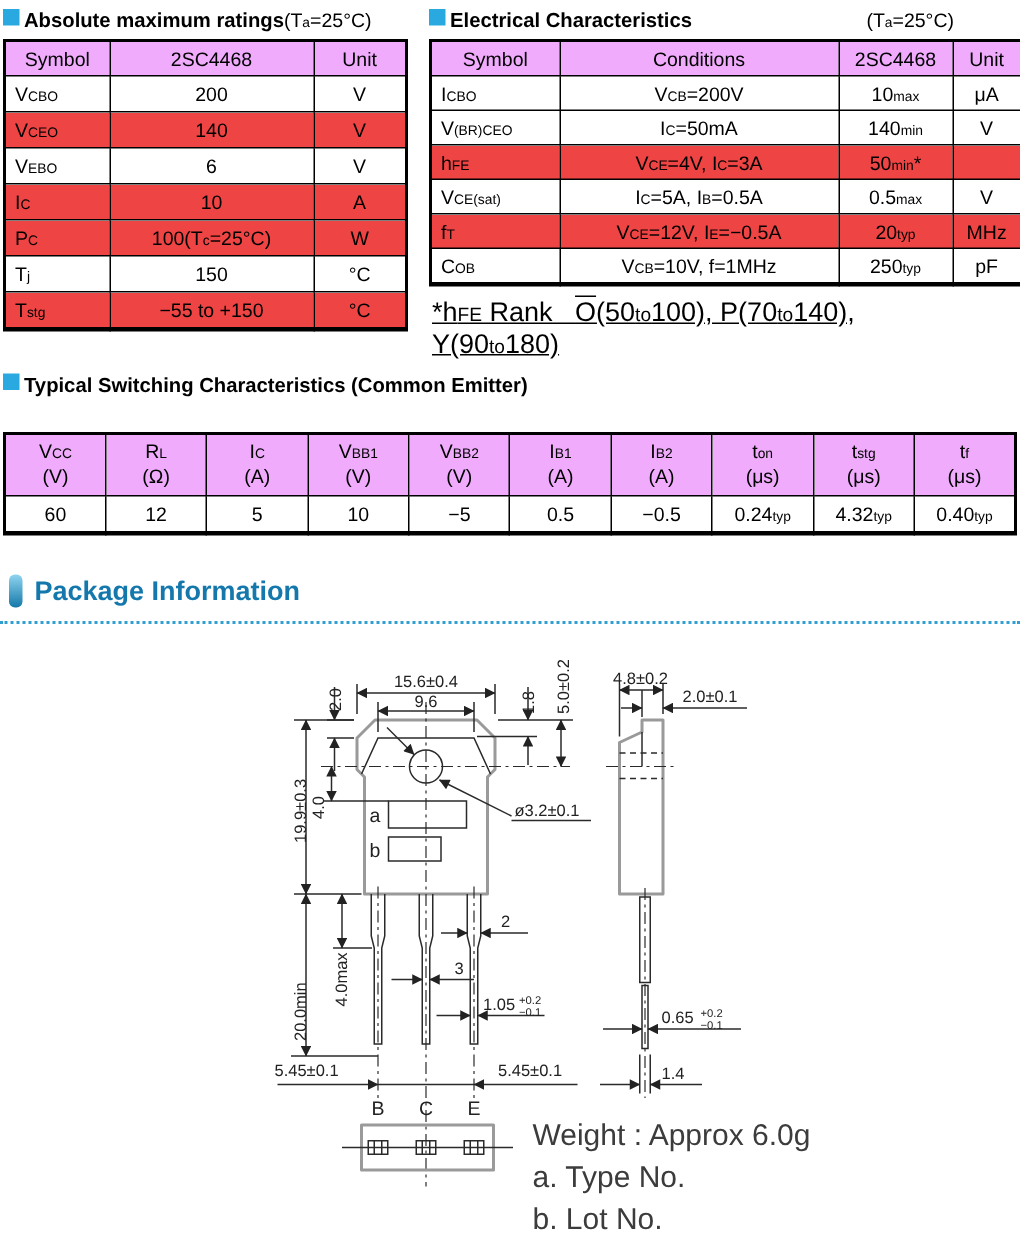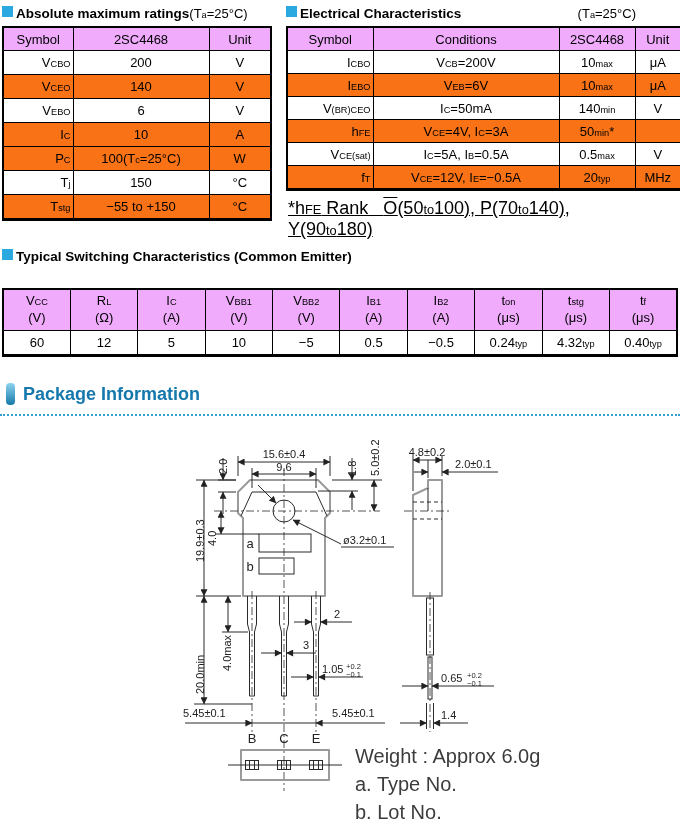--- a/index.html
+++ b/index.html
@@ -9,22 +9,22 @@
   .top-row{display:flex;gap:16px;padding:6px 2px 0 2px;}
   .col-left{width:268px;flex:none;}
   .col-right{width:350px;flex:none;}
   .sec-title{display:flex;align-items:flex-start;font-weight:bold;font-size:13.5px;height:20px;}
   .sec-title .marker{width:11px;height:11px;background:#29a9e0;margin-right:3px;flex:none;}
   .sec-title .ta{font-weight:normal;margin-left:0;font-size:13px;}
   .sec-title .grow{flex:1;}
   table{border-collapse:collapse;border:2px solid #000;border-bottom:3px solid #000;table-layout:fixed;}
   th,td{border:1px solid #000;font-size:13px;height:22px;text-align:center;padding:0 2px;overflow:hidden;white-space:nowrap;}
   th{background:#f0abfc;font-weight:normal;}
-  .rb{background:#f97316;}
-  td.sym{text-align:right;padding-left:6px;}
+  .rb{background:#ef4444;}
+  td.sym{text-align:left;padding-left:6px;}
   .abs-table{width:268px;}
   .abs-table td{height:23px;}
   .elec-table{width:394px;}
   .footnote{font-size:18px;margin-top:7px;padding-left:2px;text-decoration:underline;}
   .sw-sec{margin-top:9px;padding:0 2px;}
   .sw-table{width:676px;margin-top:19px;}
   .sw-table th{height:40px;line-height:1.3;}
   .sw-table td{height:23px;}
   .pkg-head{margin-top:26px;display:flex;align-items:center;gap:8px;padding:0 0 9px 6px;border-bottom:2px dotted #2f9fd0;}
   .pkg-head .bar{width:9px;height:22px;border-radius:4px;background:linear-gradient(180deg,#8fd4f0,#1578a8);flex:none;}
@@ -122,26 +122,20 @@
         <th>Conditions</th>
         <th>2SC4468</th>
         <th>Unit</th>
       </tr>
       <tr>
             <td class="sym"><span>I</span><span class="sm">CBO</span></td>
             <td><span>V</span><span class="sm">CB</span><span>=200V</span></td>
             <td><span>10</span><span class="sm">max</span></td>
             <td>μA</td>
           </tr>
-      <tr class="rb">
-            <td class="sym"><span>I</span><span class="sm">EBO</span></td>
-            <td><span>V</span><span class="sm">EB</span><span>=6V</span></td>
-            <td><span>10</span><span class="sm">max</span></td>
-            <td>μA</td>
-          </tr>
       <tr>
             <td class="sym"><span>V</span><span class="sm">(BR)CEO</span></td>
             <td><span>I</span><span class="sm">C</span><span>=50mA</span></td>
             <td><span>140</span><span class="sm">min</span></td>
             <td>V</td>
           </tr>
       <tr class="rb">
             <td class="sym"><span>h</span><span class="sm">FE</span></td>
             <td><span>V</span><span class="sm">CE</span><span>=4V, I</span><span class="sm">C</span><span>=3A</span></td>
             <td><span>50</span><span class="sm">min</span><span>*</span></td>
@@ -151,20 +145,26 @@
             <td class="sym"><span>V</span><span class="sm">CE(sat)</span></td>
             <td><span>I</span><span class="sm">C</span><span>=5A, I</span><span class="sm">B</span><span>=0.5A</span></td>
             <td><span>0.5</span><span class="sm">max</span></td>
             <td>V</td>
           </tr>
       <tr class="rb">
             <td class="sym"><span>f</span><span class="sm">T</span></td>
             <td><span>V</span><span class="sm">CE</span><span>=12V, I</span><span class="sm">E</span><span>=−0.5A</span></td>
             <td><span>20</span><span class="sm">typ</span></td>
             <td>MHz</td>
+          </tr>
+      <tr>
+            <td class="sym"><span>C</span><span class="sm">OB</span></td>
+            <td><span>V</span><span class="sm">CB</span><span>=10V, f=1MHz</span></td>
+            <td><span>250</span><span class="sm">typ</span></td>
+            <td>pF</td>
           </tr>
     </tbody>
       </table>
     <div class="footnote"><span>*h</span><span class="sm">FE</span><span> Rank&nbsp;&nbsp;&nbsp;</span><span class="ov">O</span><span>(50</span><span class="sm">to</span><span>100), P(70</span><span class="sm">to</span><span>140), Y(90</span><span class="sm">to</span><span>180)</span></div>
   </div>
 </div>
 
 <div class="sw-sec">
   <div class="sec-title">
     <span class="marker"></span>

